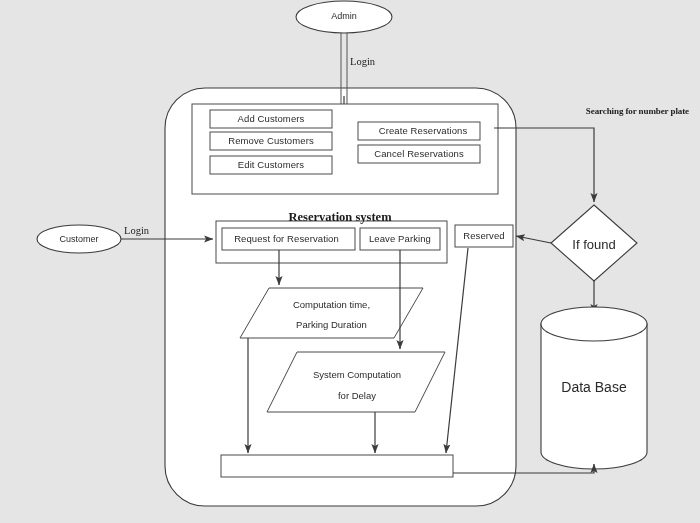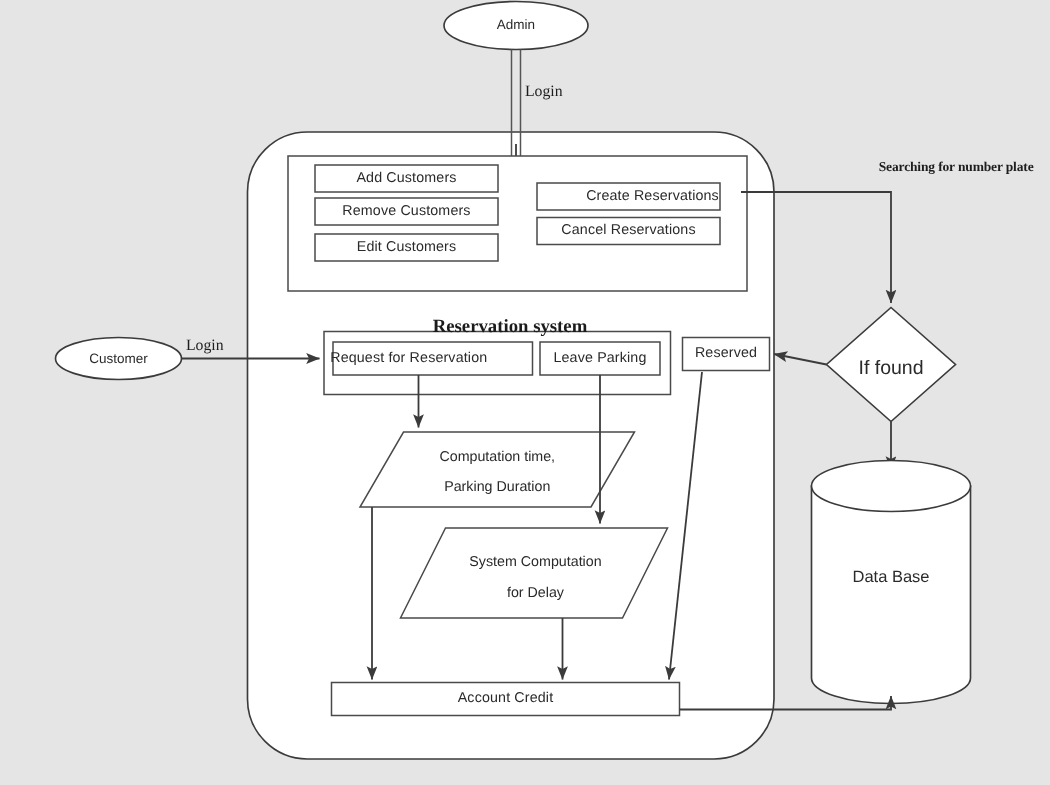--- a/index.html
+++ b/index.html
@@ -77,21 +77,21 @@
     font-size: 12.5px;
     font-weight: bold;
     color: #1b1b1b;
     font-family: "Liberation Serif", serif;
   }
   .lbl-para {
     font-size: 9.5px;
     line-height: 1.9;
   }
   .lbl-db {
-    font-size: 11px;
+    font-size: 14px;
   }
   .lbl-diamond {
     font-size: 13px;
   }
   .clip-band {
     position: absolute;
     overflow: hidden;
   }
 </style>
 </head>
@@ -166,43 +166,42 @@
   </svg>
 
   <div class="lbl lbl-actor" style="left:304px; top:11px; width:80px;">Admin</div>
 
   <div class="lbl lbl-edge" style="left:350px; top:56px; width:46px; text-align:left;">Login</div>
 
   <div class="lbl lbl-box" style="left:210px; top:114px; width:122px;">Add Customers</div>
   <div class="lbl lbl-box" style="left:210px; top:136px; width:122px;">Remove Customers</div>
   <div class="lbl lbl-box" style="left:210px; top:160px; width:122px;">Edit Customers</div>
 
-  <div class="lbl lbl-box" style="left:358px; top:126px; width:122px;padding-left:16px;">Create Reservations</div>
+  <div class="lbl lbl-box" style="left:346px; top:126px; width:122px;padding-left:16px;">Create Reservations</div>
   <div class="lbl lbl-box" style="left:358px; top:149px; width:122px;">Cancel Reservations</div>
 
   <div class="lbl lbl-edge-small" style="left:519px; top:106px; width:170px; text-align:right;">Searching for number plate</div>
 
   <div class="lbl lbl-actor" style="left:39px; top:234px; width:80px;">Customer</div>
 
   <div class="lbl lbl-edge" style="left:124px; top:225px; width:46px; text-align:left;">Login</div>
 
   <div class="lbl lbl-title" style="left:265px; top:210px; width:150px;">Reservation system</div>
 
-  <div class="lbl lbl-box" style="left:206px; top:234px; width:133px;">Request for Reservation</div>
+  <div class="lbl lbl-box" style="left:220px; top:234px; width:133px;">Request for Reservation</div>
   <div class="lbl lbl-box" style="left:360px; top:234px; width:80px;">Leave Parking</div>
 
   <div class="lbl lbl-box" style="left:455px; top:231px; width:58px;">Reserved</div>
 
   <div class="lbl lbl-diamond" style="left:554px; top:238px; width:80px;">If found</div>
 
   <div class="lbl lbl-para" style="left:259px; top:296px; width:145px;">Computation time,</div>
   <div class="clip-band" style="left:259px; top:316px; width:145px; height:15px;">
     <div class="lbl lbl-para" style="left:0px; top:0px; width:145px;">Parking Duration</div>
   </div>
 
   <div class="lbl lbl-para" style="left:283px; top:387px; width:148px;">for Delay</div>
   <div class="lbl lbl-para" style="left:283px; top:366px; width:148px;">System Computation</div>
 
   <div class="lbl lbl-db" style="left:554px; top:379px; width:80px;">Data Base</div>
 
-  <div class="lbl lbl-box" style="left:221px; top:461px; width:232px;">Account  Credit</div>
 
 </div>
 
 </body></html>

